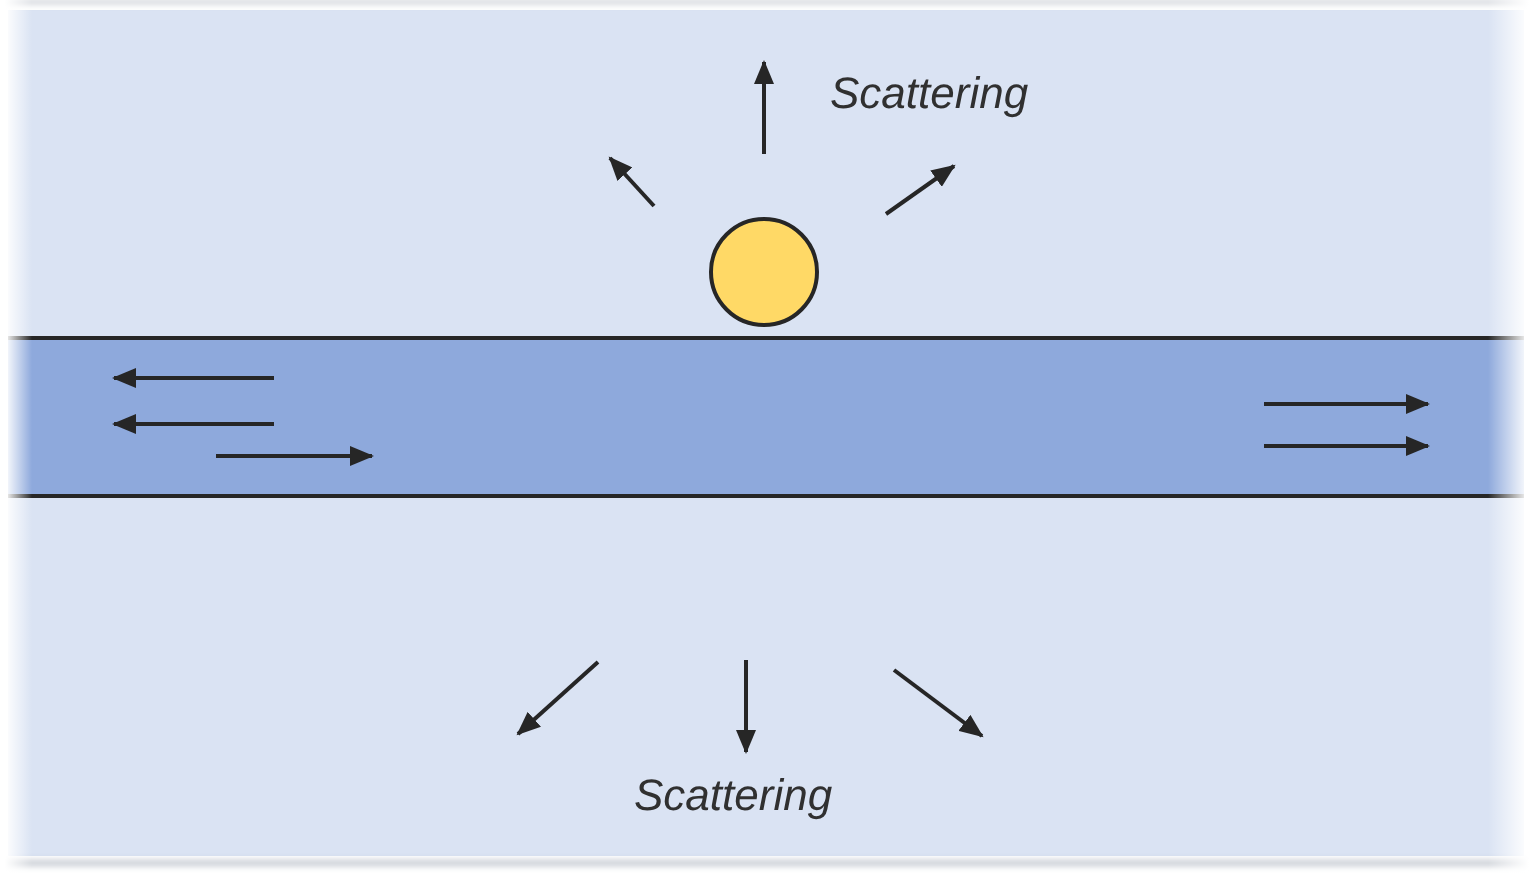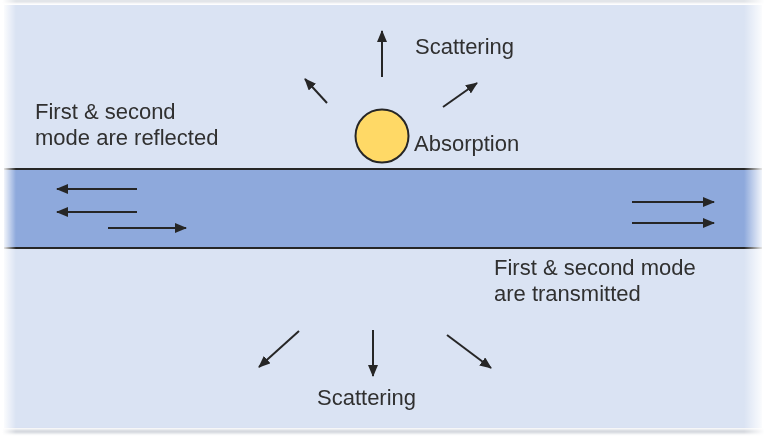--- a/index.html
+++ b/index.html
@@ -12,21 +12,21 @@
   }
   *{margin:0;padding:0;box-sizing:border-box;}
   html,body{width:768px;height:438px;overflow:hidden;}
   body{
     background:var(--background);
     font-family:"Liberation Sans", sans-serif;
     position:relative;
   }
   .canvas{
     position:absolute;left:0;top:0;width:768px;height:438px;
-    background:var(--background);overflow:hidden;
+    background:var(--background);overflow:hidden;font-style:italic;
   }
   .edge-smudge{
     position:absolute;left:0;right:0;height:3px;
     background:#8a93a3;opacity:.5;filter:blur(1.6px);
   }
   .edge-smudge.top{top:0;height:2px;}
   .edge-smudge.bottom{top:430px;}
   .figure{
     position:absolute;left:4px;top:5px;width:758px;height:423px;
     background:var(--figure-bg);
@@ -80,25 +80,20 @@
 
     <line x1="632" y1="202" x2="714" y2="202" marker-end="url(#ah)"></line>
     <line x1="632" y1="223" x2="714" y2="223" marker-end="url(#ah)"></line>
 
     <line x1="299" y1="331" x2="259" y2="367" marker-end="url(#ah)"></line>
     <line x1="373" y1="330" x2="373" y2="376" marker-end="url(#ah)"></line>
     <line x1="447" y1="335" x2="491" y2="368" marker-end="url(#ah)"></line>
   </svg>
 
   <div class="label" style="left:415px;top:34px;">Scattering</div>
-  <div class="label" style="left:414px;top:131px;">Absorption</div>
-  <div class="label" style="left:35px;top:99px;">First &amp; second
-mode are reflected</div>
-  <div class="label" style="left:494px;top:255px;">First &amp; second mode
-are transmitted</div>
   <div class="label" style="left:317px;top:385px;">Scattering</div>
 
   <div class="fade left"></div>
   <div class="fade right"></div>
   <div class="edge-smudge top"></div>
   <div class="edge-smudge bottom"></div>
 
 </div>
 
 </body></html>

